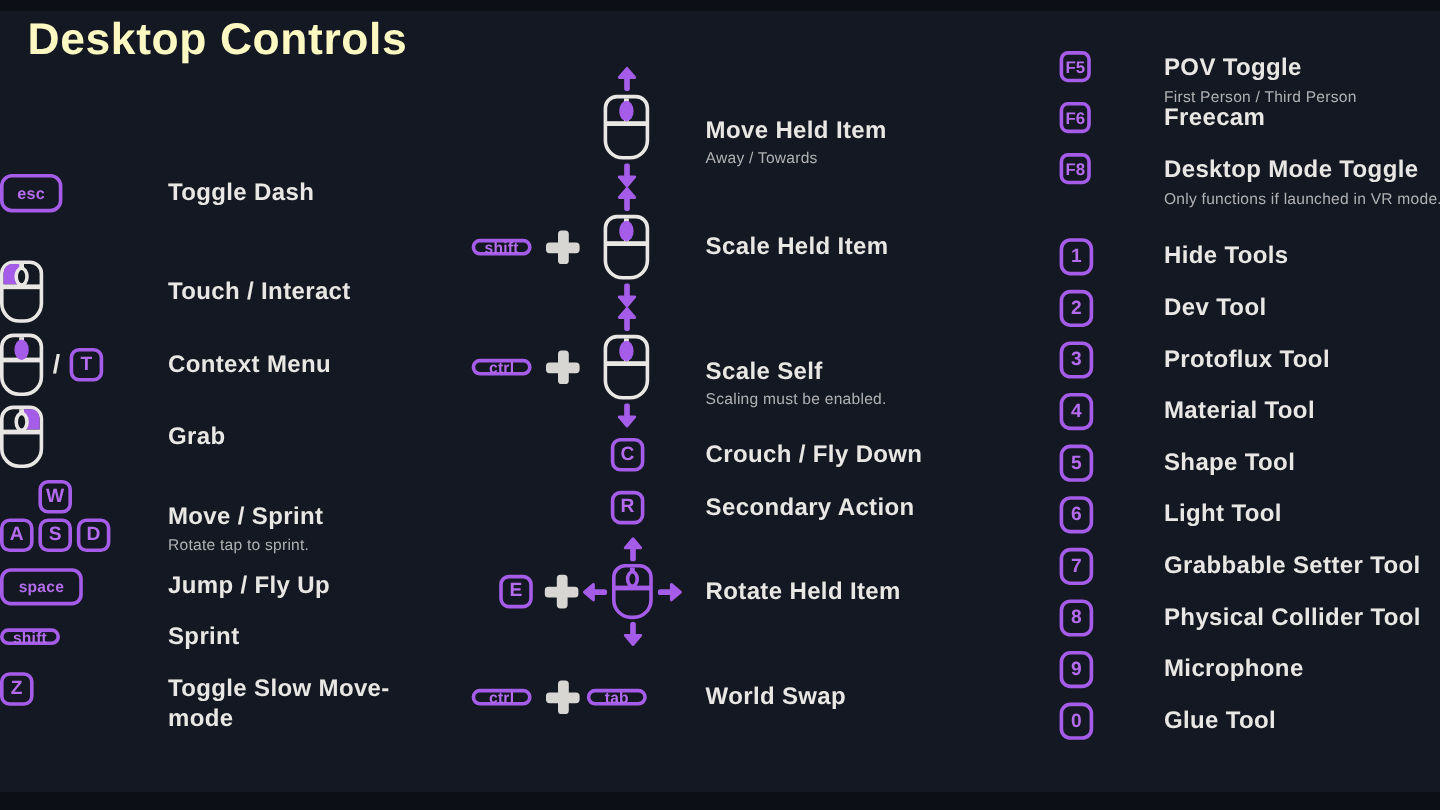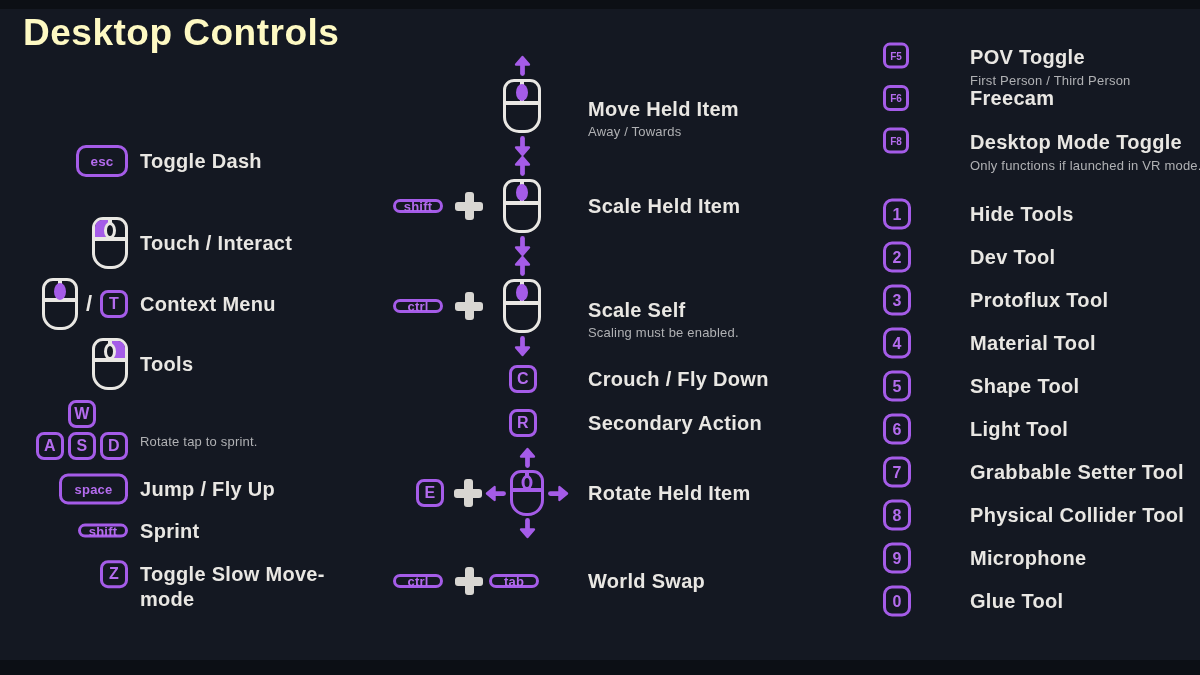--- a/index.html
+++ b/index.html
@@ -17,21 +17,21 @@
   .edge.top{top:0;height:9px;}
   .edge.bottom{bottom:0;height:15px;}
 
   .title{
     position:absolute;left:20px;top:10px;margin:3px;
     font-size:37px;font-weight:700;color:#fef9c3;letter-spacing:.5px;line-height:1.1;
   }
 
   .row{position:absolute;display:flex;align-items:center;transform:translateY(-50%);}
   .left-row{left:0;}
-  .left-slot{width:128px;display:flex;justify-content:flex-end;align-items:center;gap:8px;}
+  .left-slot{width:128px;display:flex;justify-content:flex-start;align-items:center;gap:8px;}
   .left-row .lbl{margin-left:12px;width:330px;}
   .mid-row{left:393px;}
   .mid-slot{width:195px;display:flex;align-items:center;}
   .mid-row .lbl{margin-left:0;width:300px;}
   .right-row{left:883px;}
   .r-slot{width:87px;display:flex;align-items:center;}
   .right-row .lbl{width:240px;}
 
   .lbl{display:flex;flex-direction:column;}
   .lbl .t{font-size:20px;font-weight:700;color:var(--label);letter-spacing:.3px;line-height:1.24;white-space:pre-line;}
@@ -40,21 +40,21 @@
   .lbl.shift12{transform:translateY(12px);}
   .lbl.shift13{transform:translateY(13px);}
 
   .key{
     display:flex;align-items:center;justify-content:center;
     border:3px solid var(--accent);color:var(--key-text);
     font-weight:700;border-radius:8px;background:transparent;letter-spacing:.2px;
   }
   .key.sq{width:28px;height:28px;font-size:16px;}
   .key.num{width:28px;height:31px;font-size:16px;border-radius:9px;}
-  .key.fn{width:26px;height:26px;font-size:10px;border-radius:7px;letter-spacing:0;}
+  .key.fn{width:26px;height:26px;font-size:14px;border-radius:7px;letter-spacing:0;}
   .key.wide{width:50px;height:14px;font-size:13px;border-radius:9px;}
   .key.esc{width:52px;height:32px;font-size:13.5px;border-radius:10px;}
   .key.space{width:69px;height:31px;font-size:13px;border-radius:9px;}
 
   .wasd{display:flex;flex-direction:column;align-items:center;gap:4px;}
   .wasd .krow{display:flex;gap:4px;}
 
   .mouse{position:relative;width:36px;height:52px;border:3.5px solid var(--icon-white);
          border-radius:11px 11px 16px 16px;flex-shrink:0;}
   .mouse .h{position:absolute;left:-1px;right:-1px;top:17px;height:3.5px;background:var(--icon-white);}
@@ -147,36 +147,37 @@
   <div class="row left-row" style="top:364px">
     <div class="left-slot">
       <div class="mouse">
         <span class="btn right"></span>
         <span class="v"></span>
           <span class="h"></span>
         <span class="wheel ring"></span>
       </div>
     </div>
     <div class="lbl">
-        <span class="t">Tools</span>
+        <span class="t">Grab</span>
       </div>
   </div>
 
   <div class="row left-row" style="top:430px">
     <div class="left-slot">
       <div class="wasd">
         <div class="key sq">W</div>
         <div class="krow">
           <div class="key sq">A</div>
           <div class="key sq">S</div>
           <div class="key sq">D</div>
         </div>
       </div>
     </div>
     <div class="lbl shift10">
+      <span class="t">Move / Sprint</span>
       <span class="s">Rotate tap to sprint.</span>
     </div>
   </div>
 
   <div class="row left-row" style="top:489px">
     <div class="left-slot">
       <div class="key space">space</div>
     </div>
     <div class="lbl">
         <span class="t">Jump / Fly Up</span>

